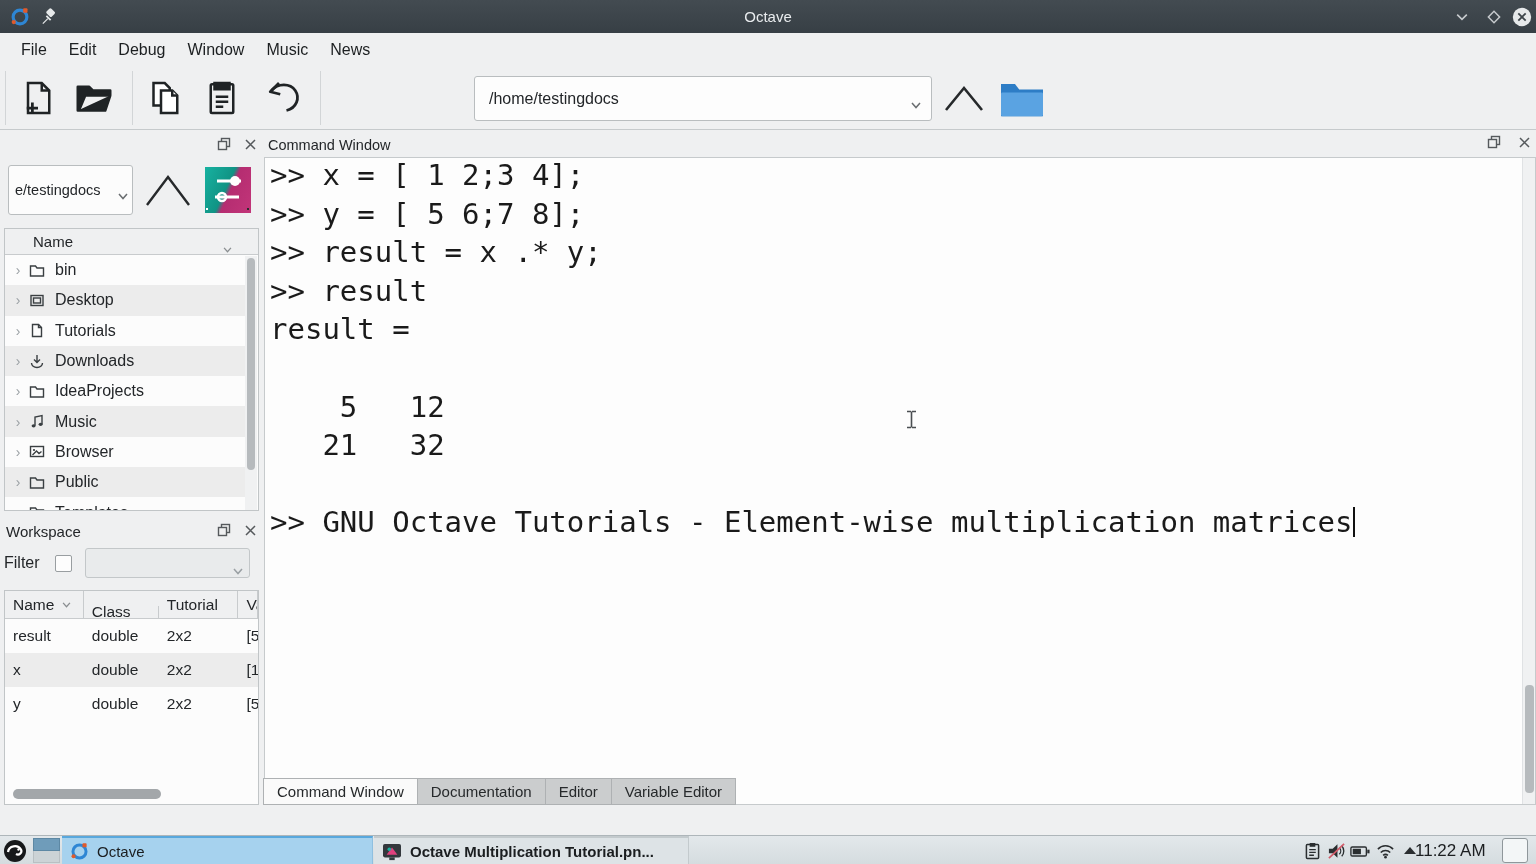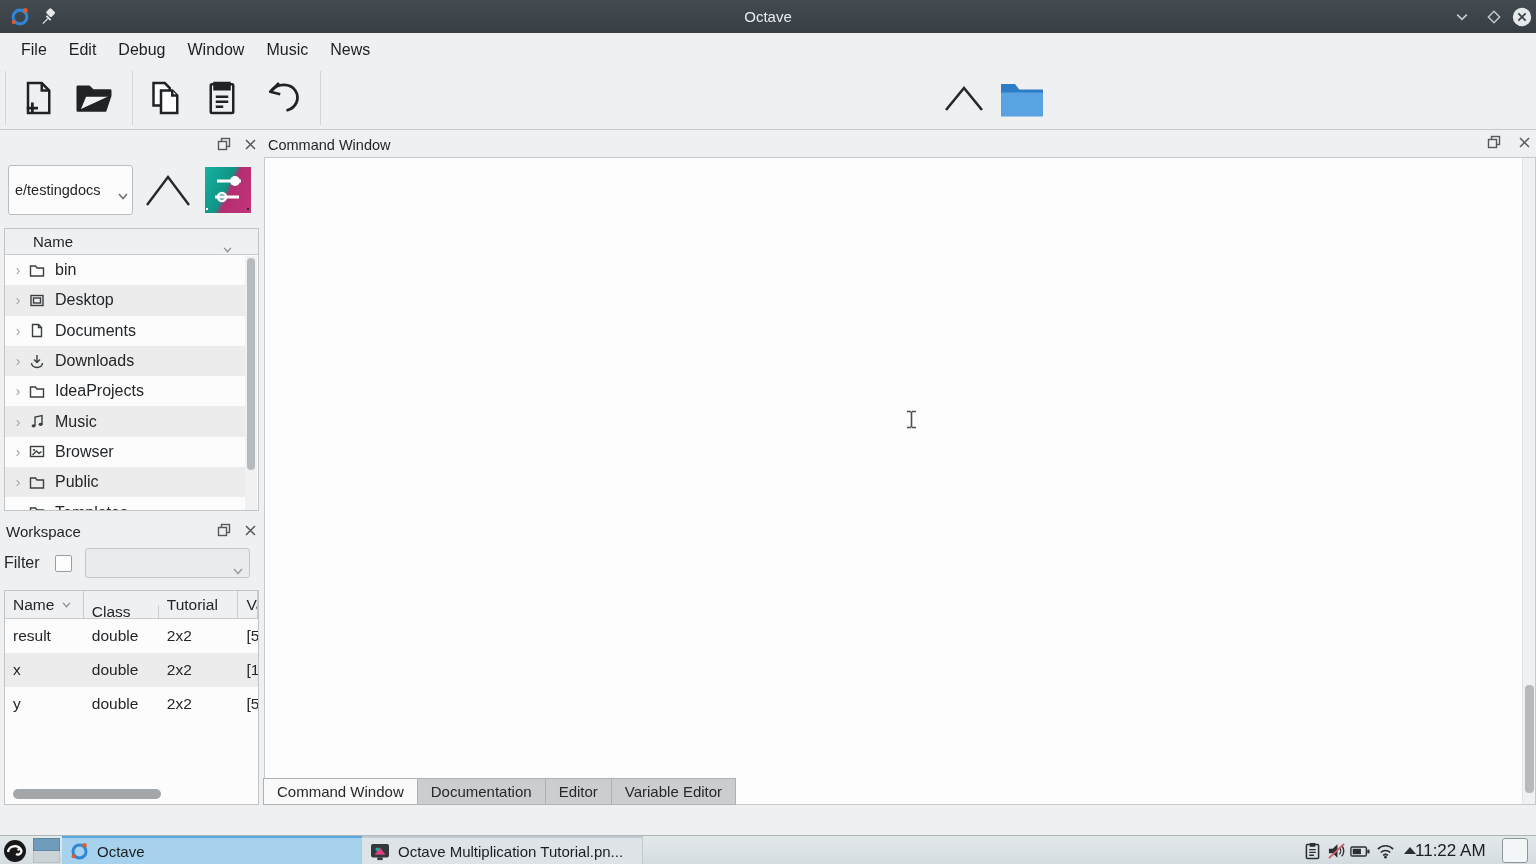--- a/index.html
+++ b/index.html
@@ -72,21 +72,21 @@
   
   #dock-tabs { left:263px; top:778px; display:flex; height:27px; }
   .dock-tab { font-size:15px; display:flex; align-items:center; padding:0 13px; background:#cbcdce; border:1px solid #aeb1b3; border-left:none; color:#26292b; }
   .dock-tab:first-child { border-left:1px solid #aeb1b3; }
   .dock-tab.active { background:#fafafa; }
 
   
   #taskbar { left:0; top:835px; width:1536px; height:29px; background:linear-gradient(#e3e8eb,#d5dcdf); border-top:1px solid #aeb6ba; }
   .task-btn { position:absolute; top:0; height:29px; display:flex; align-items:center; padding-left:8px; font-size:15px; color:#1b1e20; overflow:hidden; white-space:nowrap; }
   #task1 { left:62px; width:311px; background:#a6d2ee; border-top:2px solid #59a8dd; border-right:1px solid #8fc0e0; }
-  #task2 { left:362px; width:281px; background:#dde3e6; border-top:2px solid #c3cacd; border-right:1px solid #c3cacd; }
+  #task2 { left:374px; width:315px; background:#dde3e6; border-top:2px solid #c3cacd; border-right:1px solid #c3cacd;font-weight:bold; }
   .task-btn .ticon { margin-right:8px; display:flex; }
   #pager { left:33px; top:2px; width:27px; height:25px; }
   #pager .p1 { width:27px; height:13px; background:#6f9cba; border:1px solid #5d88a4; }
   #pager .p2 { width:27px; height:12px; background:#ccd3d6; border:1px solid #b9c0c3; border-top:none; }
   .tray-ico { position:absolute; top:5px; width:20px; height:20px; display:flex; align-items:center; justify-content:center; }
   #clock { position:absolute; left:1415px; top:0; height:29px; display:flex; align-items:center; font-size:17px; color:#1b1e20; }
   #show-desktop { position:absolute; left:1502px; top:2px; width:26px; height:25px; background:#f3f6f7; border:1px solid #8f979b; border-radius:3px; }
 
   
   #mouse-ibeam { left:905px; top:410px; }
@@ -168,20 +168,26 @@
         <path d="M11 15 h10 M11 19 h10 M11 23 h6" stroke="#1f2325" stroke-width="2"></path>
       </svg>
   </div>
   <div class="tool-btn" style="left:260px;">
     <svg width="40" height="40" viewBox="0 0 32 32" fill="none" stroke="#1f2325" stroke-width="2.2">
       <path d="M6 10 C11 4 21 4 25 10 C29 16 26 24 18 26"></path>
         <path d="M12 4 L5 11 L13 13" stroke-linejoin="round"></path>
     </svg>
   </div>
   <div class="tool-sep" style="left:320px;"></div>
+  <div id="cur-dir-combo">
+    <span>/home/testingdocs</span>
+    <span class="chev"><svg width="10" height="7" viewBox="0 0 10 7">
+          <polyline points="1,1 5,5.5 9,1" stroke="#6a6e71" stroke-width="1.5" fill="none"></polyline>
+        </svg></span>
+  </div>
   <div class="tool-btn" style="left:940px;">
     <svg width="44" height="30" viewBox="0 0 44 30">
         <polyline points="4,27 22,5 40,27" stroke="#26292b" stroke-width="2.6" fill="none"></polyline>
       </svg>
   </div>
   <div class="tool-btn" style="left:998px;">
     <svg width="48" height="42" viewBox="0 0 34 30">
         <path d="M2 5 h10 l3 4 h17 v19 h-30 z" fill="#2d7dc6"></path>
         <rect x="2" y="11" width="30" height="17" rx="1" fill="#5aa3e2"></rect>
       </svg>
@@ -248,21 +254,21 @@
         <span class="tree-label">Desktop</span>
       </div>
       <div class="tree-row">
         <span class="tree-expand">›</span>
         <span class="tree-icon">
           <svg width="16" height="15" viewBox="0 0 16 15" fill="none" stroke="#3a3f42" stroke-width="1.4">
             <path d="M3.5 1.5 h6 l3 3 v9 h-9 z"></path>
             <path d="M9.5 1.5 v3 h3"></path>
           </svg>
         </span>
-        <span class="tree-label">Documents</span>
+        <span class="tree-label">Tutorials</span>
       </div>
       <div class="tree-row alt">
         <span class="tree-expand">›</span>
         <span class="tree-icon">
           <svg width="16" height="15" viewBox="0 0 16 15" fill="none" stroke="#3a3f42" stroke-width="1.4">
             <path d="M8 1 v7 M5 5.5 L8 8.5 L11 5.5"></path>
             <path d="M2.5 9 a5.5 4.5 0 0 0 11 0"></path>
           </svg>
         </span>
         <span class="tree-label">Downloads</span>
@@ -380,20 +386,30 @@
         <rect x="4.5" y="1.5" width="8" height="8"></rect>
         <rect x="1.5" y="4.5" width="8" height="8" fill="#eff0f1"></rect>
       </svg>
   </div>
   <div class="dock-btn" style="left:1253px;top:4px;">
     <svg width="11" height="11" viewBox="0 0 11 11">
         <path d="M1 1 L10 10 M10 1 L1 10" stroke="#55595c" stroke-width="1.5"></path>
       </svg>
   </div>
   <div id="cw-content">
+    <div id="cw-text">&gt;&gt; x = [ 1 2;3 4];
+&gt;&gt; y = [ 5 6;7 8];
+&gt;&gt; result = x .* y;
+&gt;&gt; result
+result =
+
+    5   12
+   21   32
+
+&gt;&gt; GNU Octave Tutorials - Element-wise multiplication matrices<span id="cw-caret"></span></div>
     <div id="cw-vscroll">
         <div class="thumb"></div>
       </div>
   </div>
 </div>
 
 <div class="abs" id="mouse-ibeam">
   <svg width="13" height="19" viewBox="0 0 13 19" stroke="#4a4e51" stroke-width="1.6" fill="none">
     <path d="M2 1.5 h4 M7 1.5 h4 M6.5 1.5 v16 M2 17.5 h4 M7 17.5 h4"></path>
   </svg>

